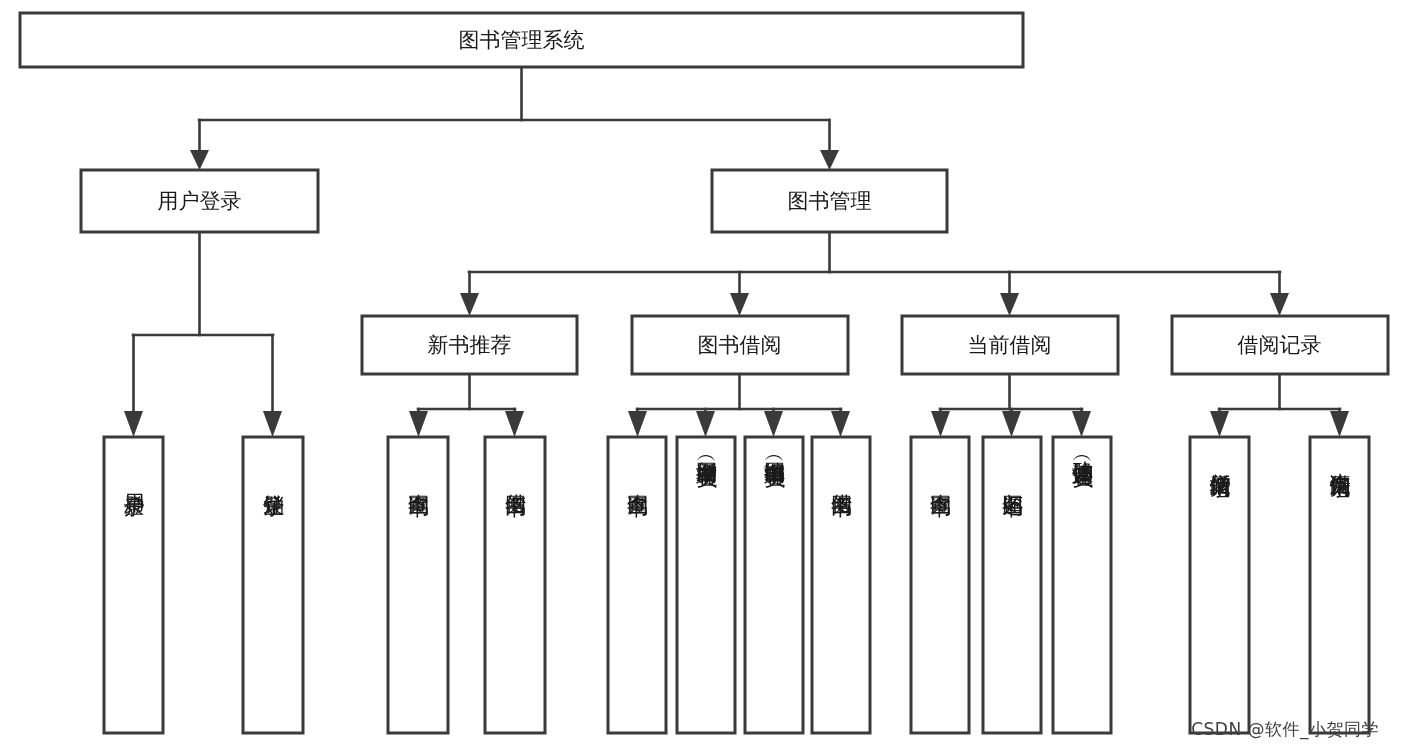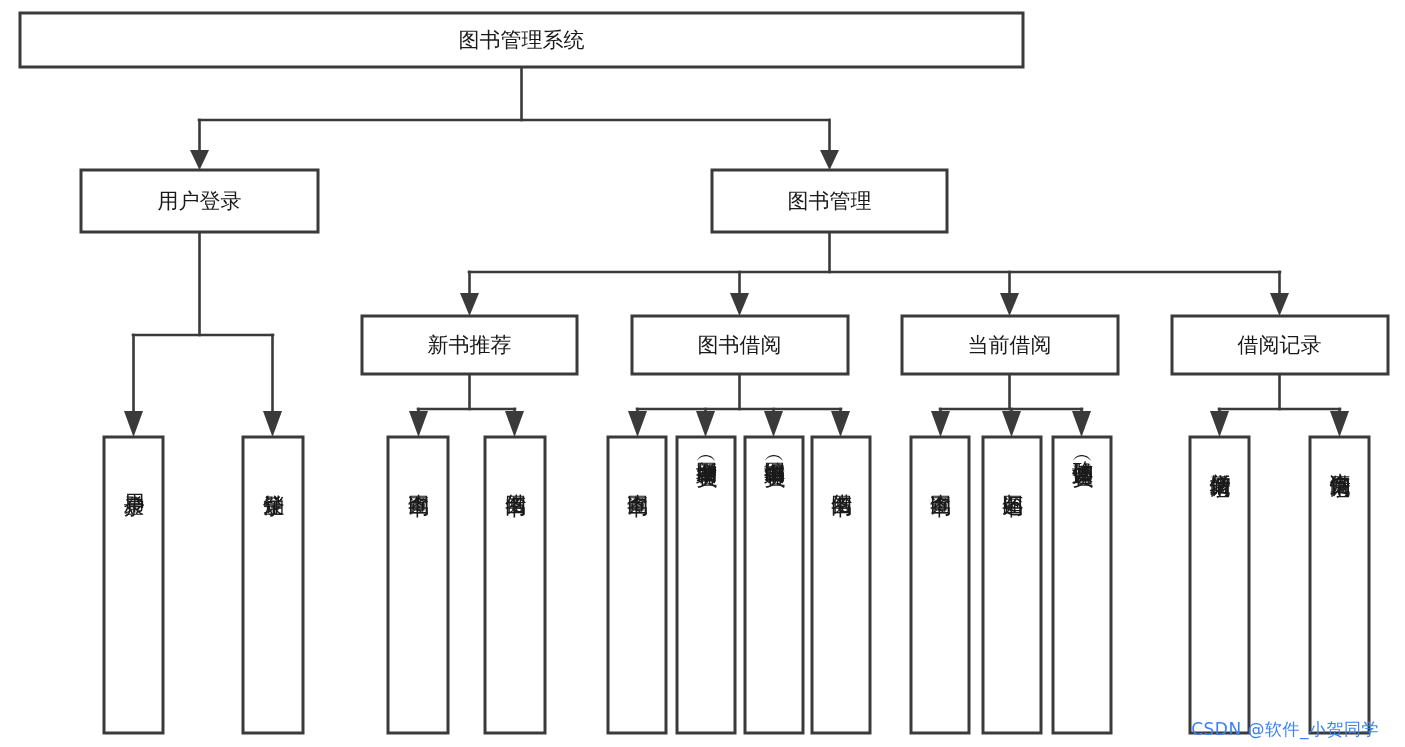--- a/index.html
+++ b/index.html
@@ -64,21 +64,21 @@
     display: flex;
     align-items: center;
     justify-content: flex-start;
   }
   .watermark {
     position: absolute;
     right: 10px;
     bottom: 6px;
     font-family: "DejaVu Sans", "Liberation Sans", sans-serif;
     font-size: 17px;
-    color: #3b82f6;
+    color: #404040;
     letter-spacing: 0.5px;
     white-space: nowrap;
   }
 </style>
 </head>
 <body>
 
 <div id="diagram-root">
 
   <svg class="diagram" viewBox="0 0 1405 747">

